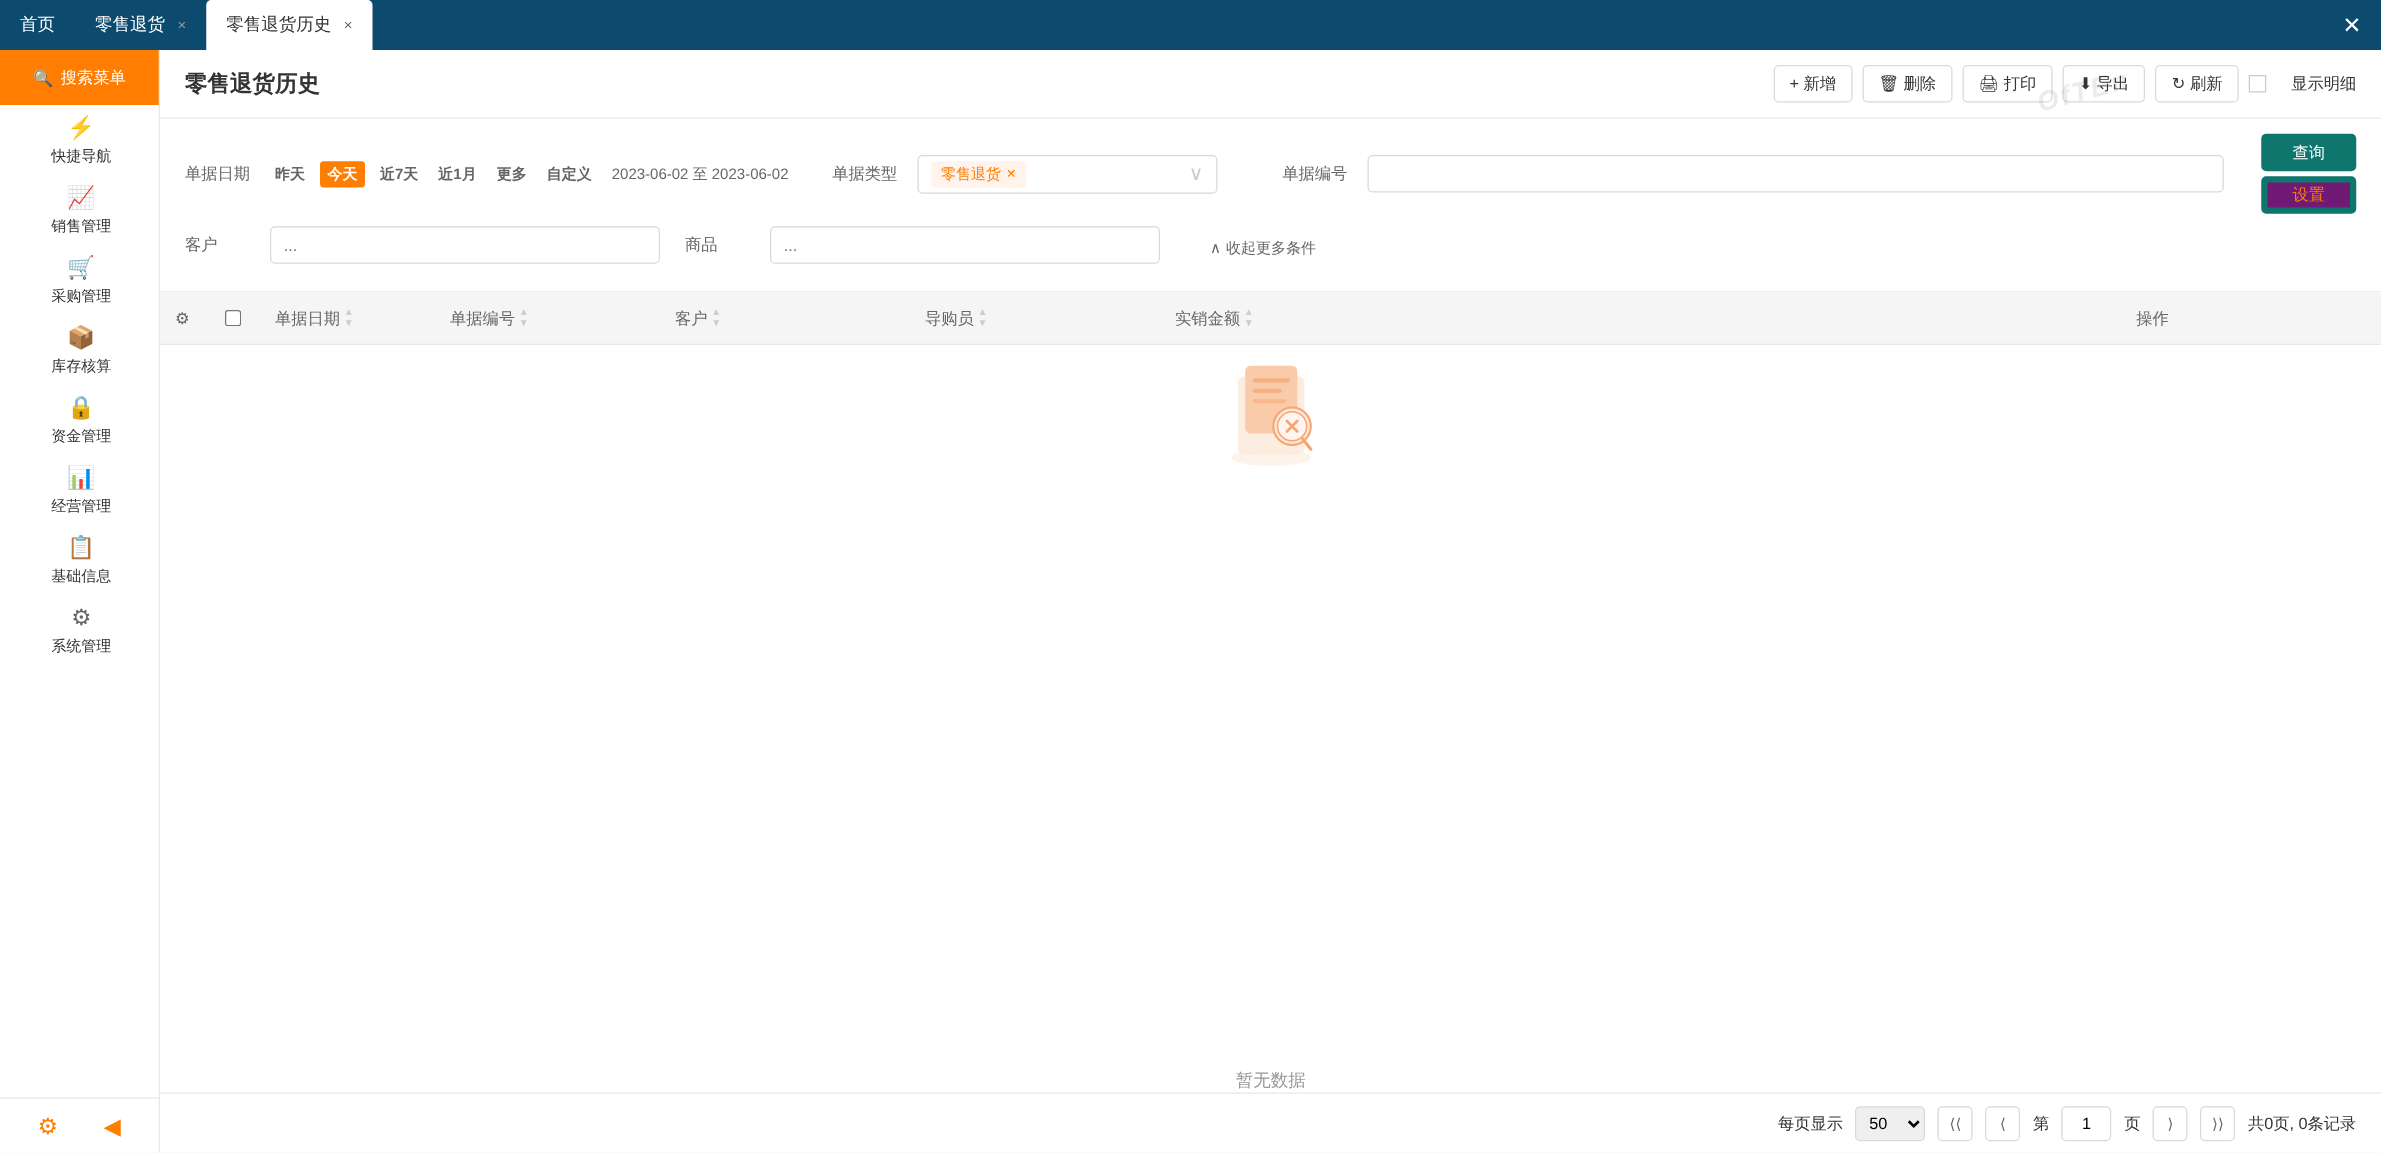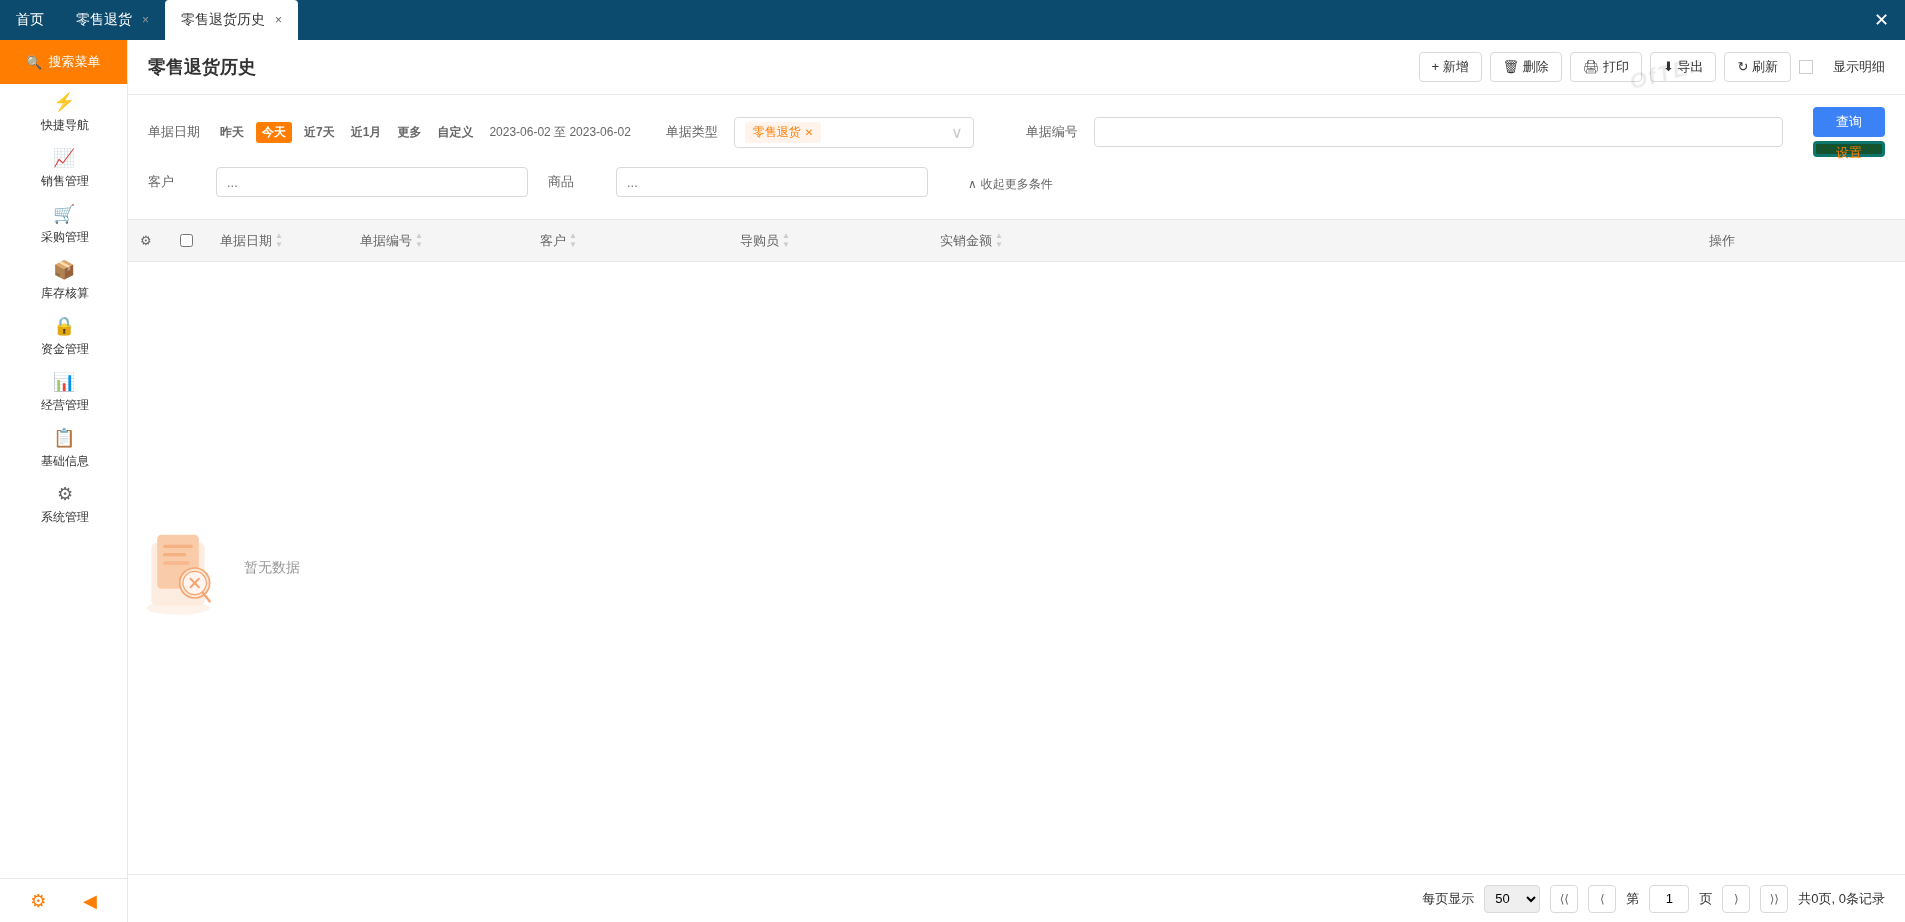--- a/index.html
+++ b/index.html
@@ -143,34 +143,34 @@
       cursor: pointer;
       font-size: 13px;
       color: #333;
       display: flex;
       align-items: center;
       gap: 4px;
     }
     .btn-query {
       height: 30px;
       padding: 0 20px;
-      background: #3b82f6;
+      background: #0f766e;
       color: white;
       border: none;
       border-radius: 4px;
       cursor: pointer;
       font-size: 13px;
       font-family: Liberation Mono, monospace;
     }
     .btn-settings {
-      height: 16px;
+      height: 30px;
       padding: 0 20px;
-      background: #14532d;
+      background: #701a75;
       color: #ff7d00;
-      border: 3px solid #0f766e;
+      border: 5px solid #0f766e;
       border-radius: 4px;
       cursor: pointer;
       font-size: 13px;
     }
     .display-detail-wrap {
       display: flex;
       align-items: center;
       gap: 20px;
       font-size: 13px;
       color: #333;
@@ -307,22 +307,23 @@
       gap: 1px;
     }
     .sort-icon {
       font-size: 8px;
       color: #ccc;
       line-height: 1;
     }
     .empty-state {
       flex: 1;
       display: flex;
-      align-items: center;
-      justify-content: flex-start;
+      flex-direction: column;
+      align-items: center;
+      justify-content: space-between;
       gap: 16px;
     }
     .empty-icon {
       width: 100px;
       height: 100px;
     }
     .empty-text {
       font-size: 14px;
       color: #999;
     }

